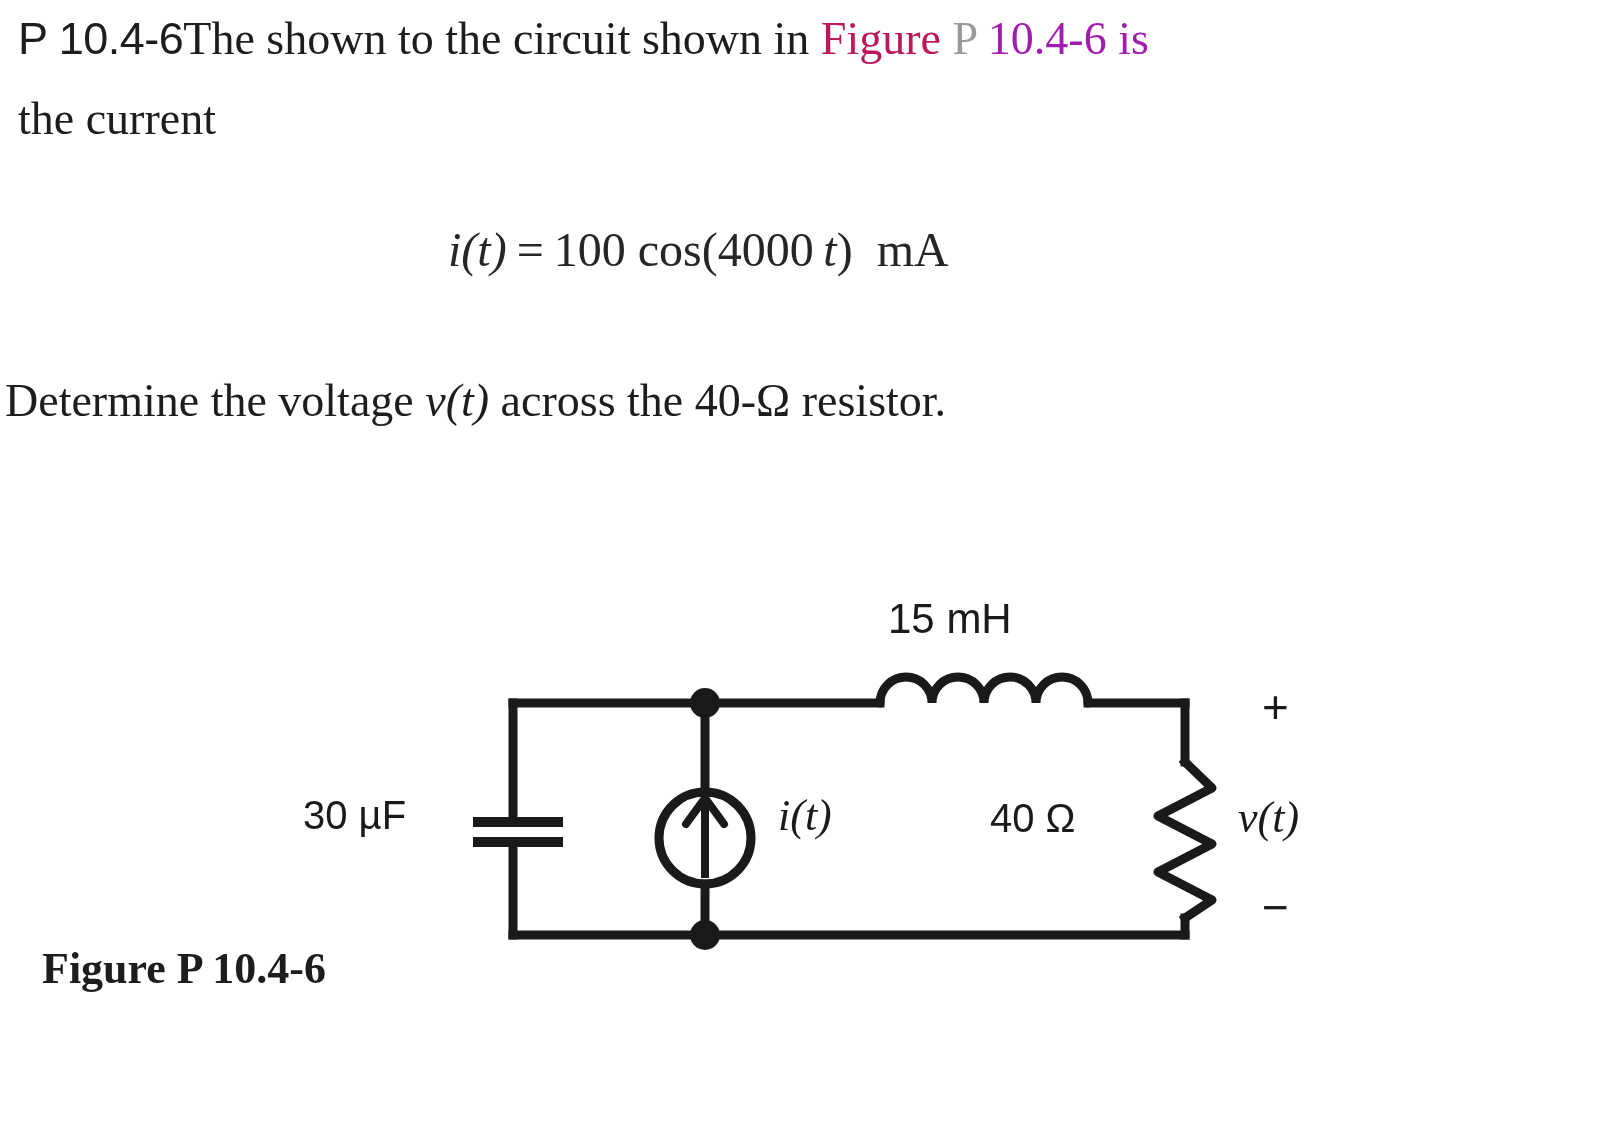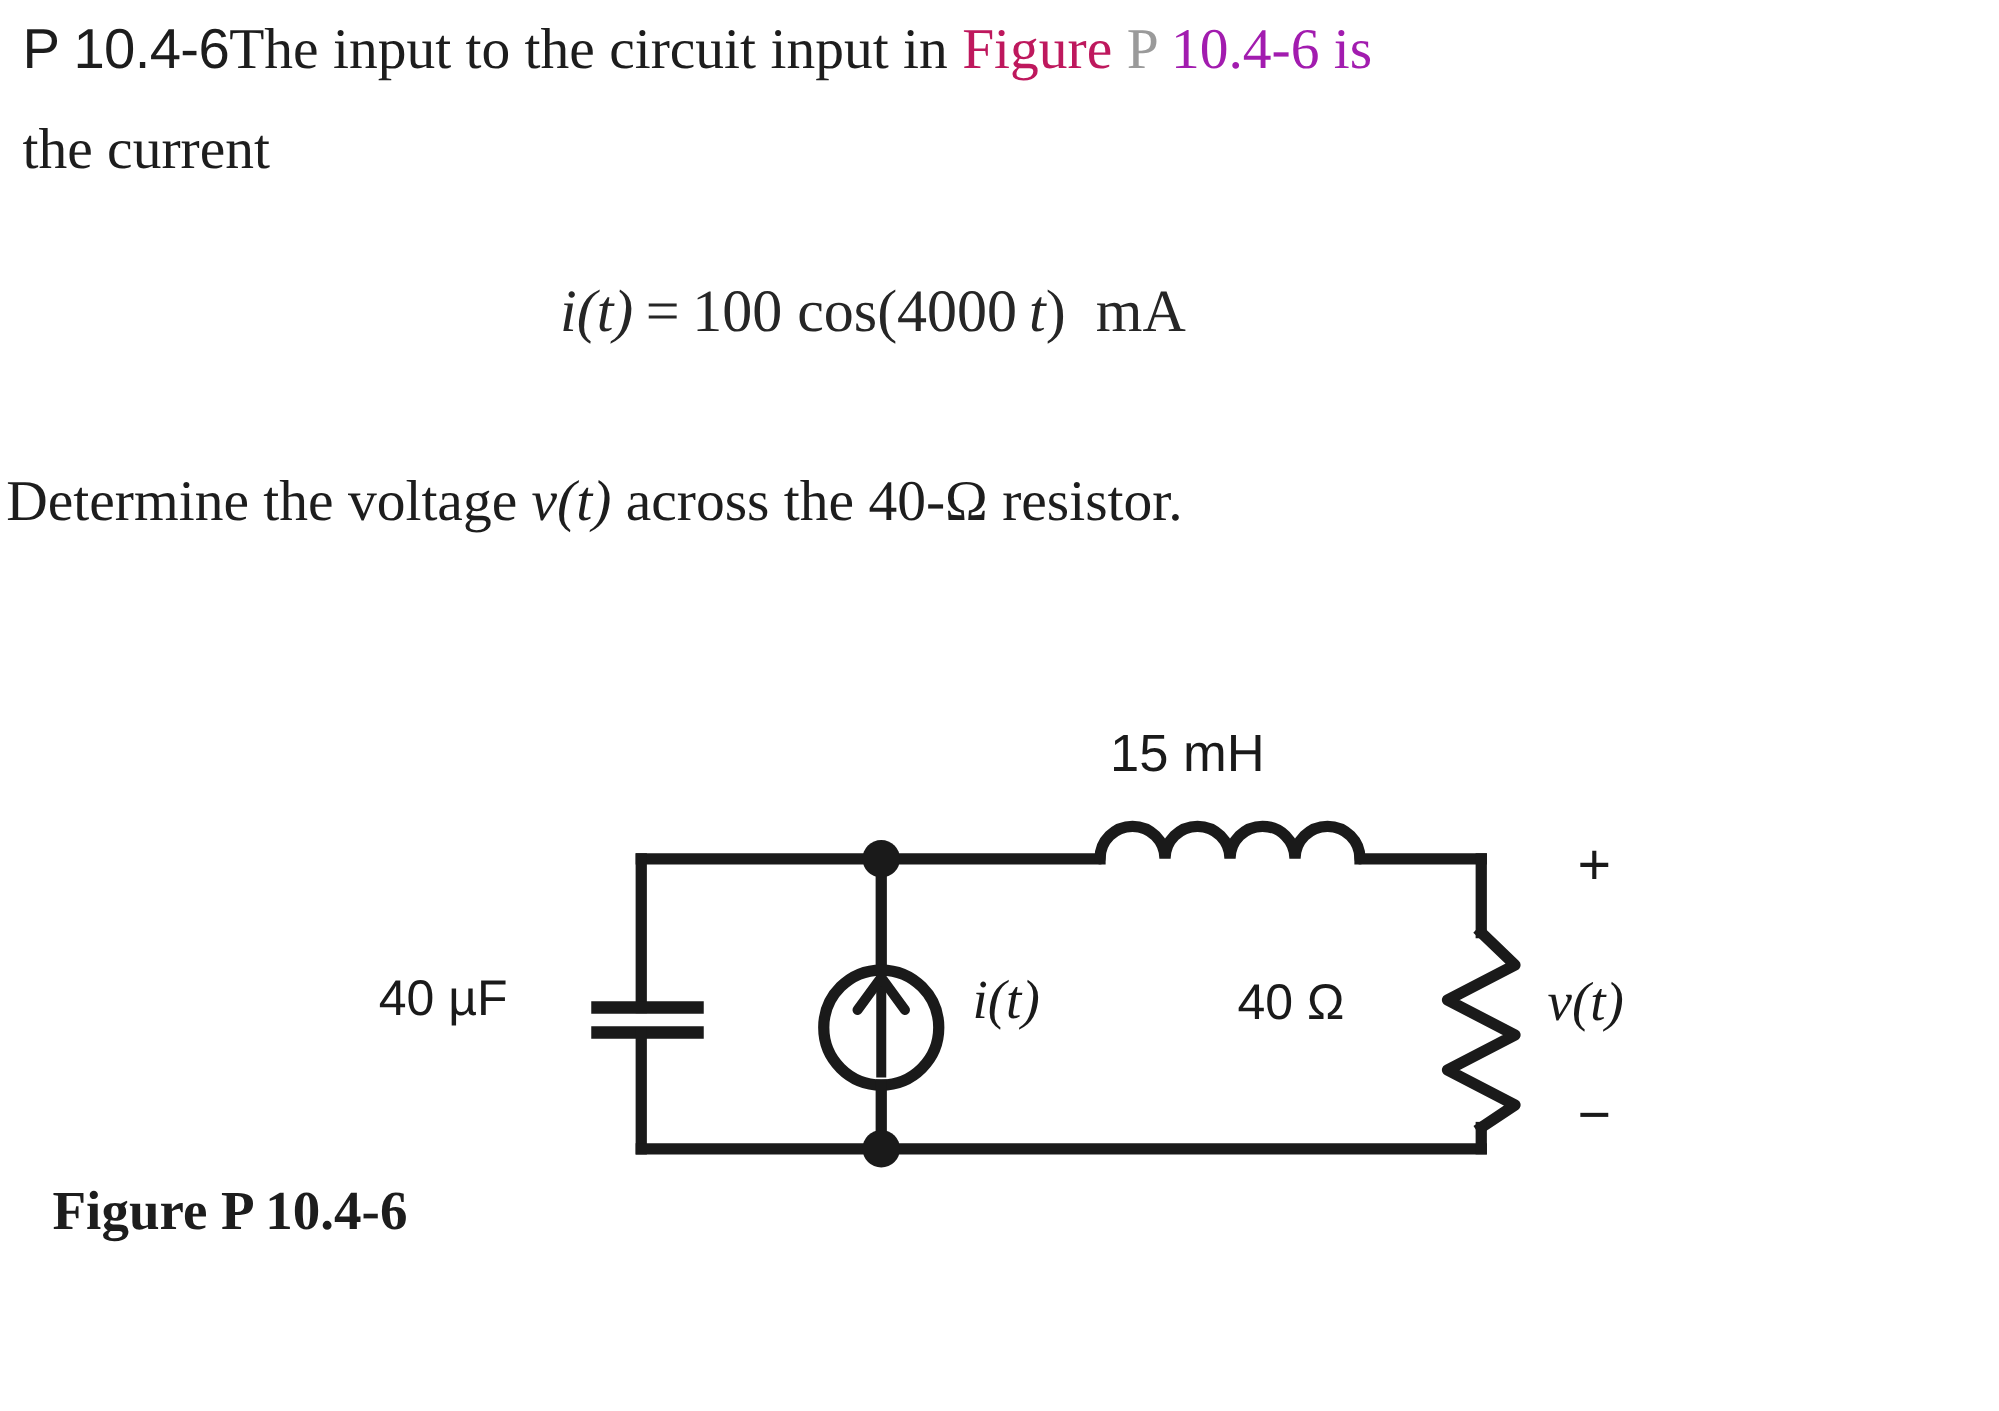--- a/index.html
+++ b/index.html
@@ -70,21 +70,21 @@
     font-size: 44px;
     font-weight: bold;
     white-space: nowrap;
     color: #1d1d1d;
   }
 
   
   #circuit {
     position: absolute;
     left: 0;
-    top: 524px;
+    top: 540px;
     width: 1344px;
     height: 440px;
   }
   .cl-label {
     position: absolute;
     font-family: "Liberation Sans", "DejaVu Sans", sans-serif;
     font-size: 40px;
     white-space: nowrap;
     color: #1a1a1a;
   }
@@ -109,21 +109,21 @@
   #lbl-voltage   { left: 1238px; top: 252px; }
   #lbl-plus      { left: 1262px; top: 140px; }
   #lbl-minus     { left: 1262px; top: 340px; }
 </style>
 </head>
 <body>
 
 <div id="page">
 
   <div class="prob-line" id="prob-line-1">
-    <span class="prob-label">P 10.4-6</span><span>The input to the circuit input in </span><span class="fade-1">Figure</span><span class="fade-2"> P </span><span class="fade-3">10.4-6</span><span class="fade-3"> is</span>
+    <span class="prob-label">P 10.4-6</span><span>The shown to the circuit shown in </span><span class="fade-1">Figure</span><span class="fade-2"> P </span><span class="fade-3">10.4-6</span><span class="fade-3"> is</span>
   </div>
 
   <div class="prob-line" id="prob-line-2">the current</div>
 
   <div id="equation">
     <span class="ital">i(t)</span><span class="op">=</span><span>100</span>&nbsp;<span>cos(4000</span><span class="ital"> </span><span class="ital">t</span><span>)</span>&nbsp;&nbsp;<span>mA</span>
   </div>
 
   <div id="determine-line">
     <span>Determine the voltage </span><span class="ital">v(t)</span><span> across the 40-Ω resistor.</span>
@@ -174,21 +174,21 @@
 
         <path d="M 1185 378 L 1185 395"></path>
       </g>
 
       <circle cx="705" cy="163" r="15" fill="#1a1a1a" stroke="none"></circle>
       <circle cx="705" cy="395" r="15" fill="#1a1a1a" stroke="none"></circle>
     </svg>
 
     
     <div class="cl-label" id="lbl-inductor">15 mH</div>
-    <div class="cl-label" id="lbl-capacitor">40 µF</div>
+    <div class="cl-label" id="lbl-capacitor">30 µF</div>
     <div class="cl-label-serif" id="lbl-source">i(t)</div>
     <div class="cl-label" id="lbl-resistor">40 Ω</div>
     <div class="cl-label-serif" id="lbl-voltage">v(t)</div>
     <div class="polarity" id="lbl-plus">+</div>
     <div class="polarity" id="lbl-minus">−</div>
   </div>
 
   <div id="figure-caption">Figure P 10.4-6</div>
 
 </div>

